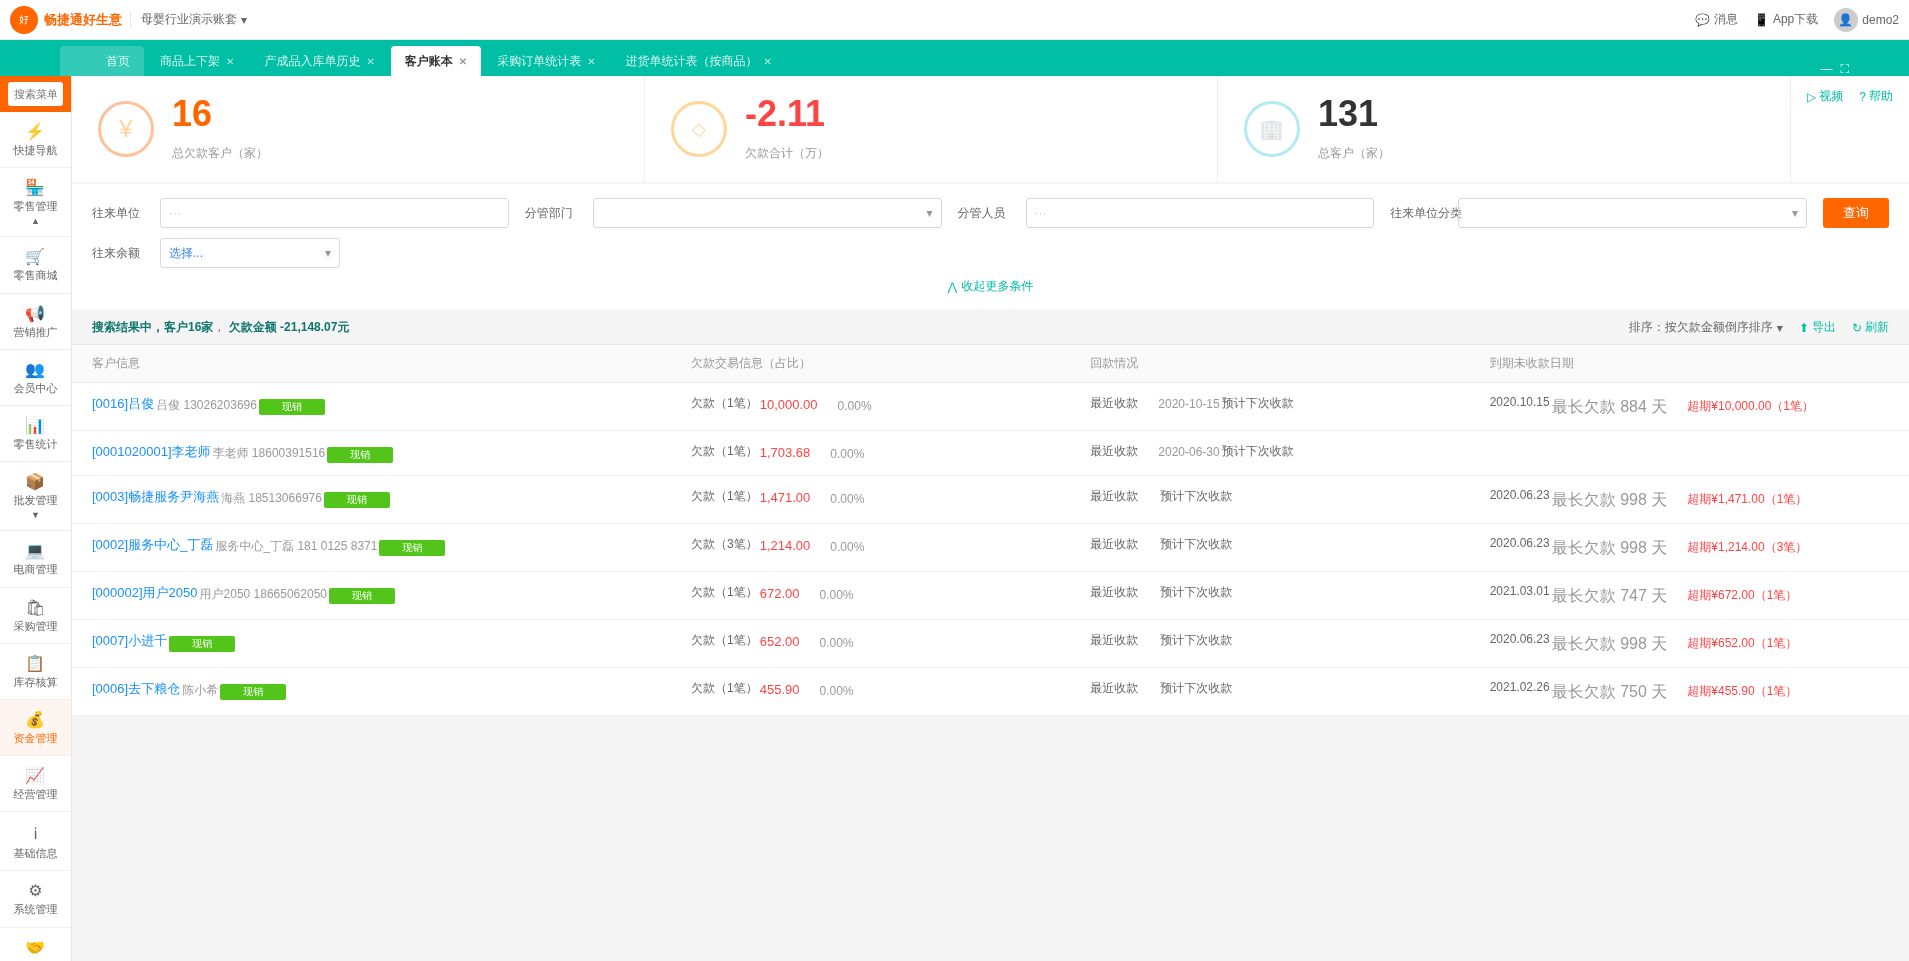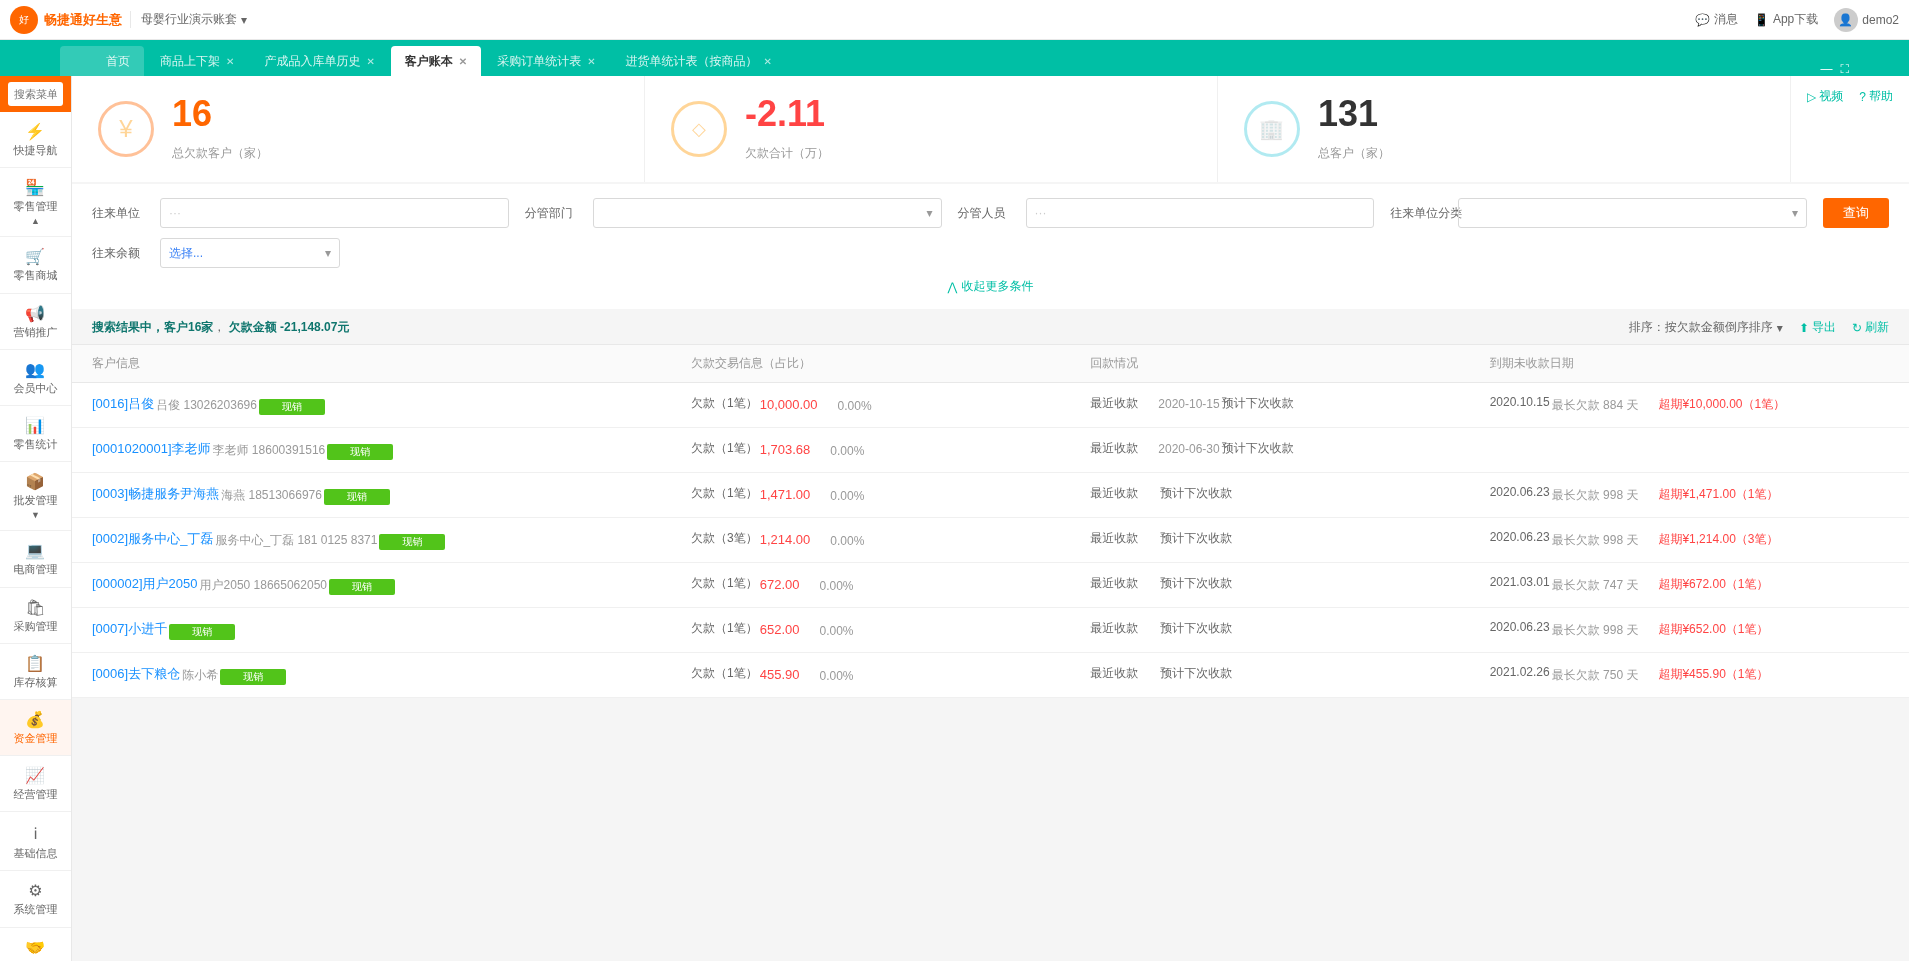--- a/index.html
+++ b/index.html
@@ -77,21 +77,21 @@
     .customer-tag { display: inline-block; background: #52c41a; color: #fff; font-size: 10px; padding: 1px 23px; border-radius: 2px; margin-top: 4px; }
     
     .debt-amount { color: #ff4444; font-size: 13px; }
     .debt-count { color: #666; font-size: 12px; }
     .debt-percent { color: #999; font-size: 12px; margin-top: 4px; }
     
     .collection-info { color: #666; font-size: 12px; }
     .collection-date { color: #999; font-size: 12px; }
     
     .overdue-date { color: #666; font-size: 12px; }
-    .overdue-days { color: #999; font-size: 12px; margin-top: 2px; text-align: right; }
+    .overdue-days { color: #999; font-size: 16px; margin-top: 2px; text-align: right; }
     .overdue-amount { color: #ff4444; font-size: 12px; cursor: pointer; }
 
     .second-row-item { display: flex; flex-direction: row; gap: 2px; }
     .amount-row { display: flex; align-items: center; gap: 20px; }
 
     
     ::-webkit-scrollbar { width: 6px; height: 6px; }
     ::-webkit-scrollbar-track { background: #f1f1f1; }
     ::-webkit-scrollbar-thumb { background: #ccc; border-radius: 3px; }
   </style>

